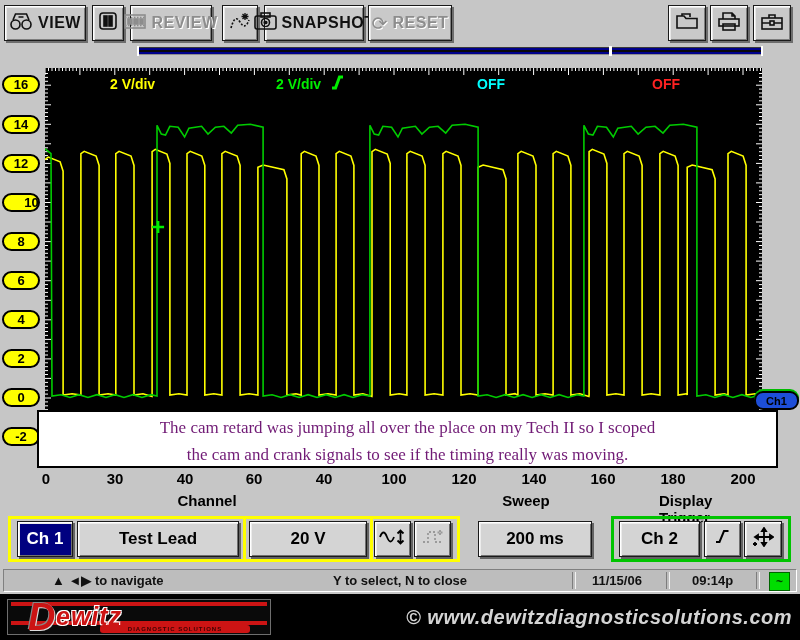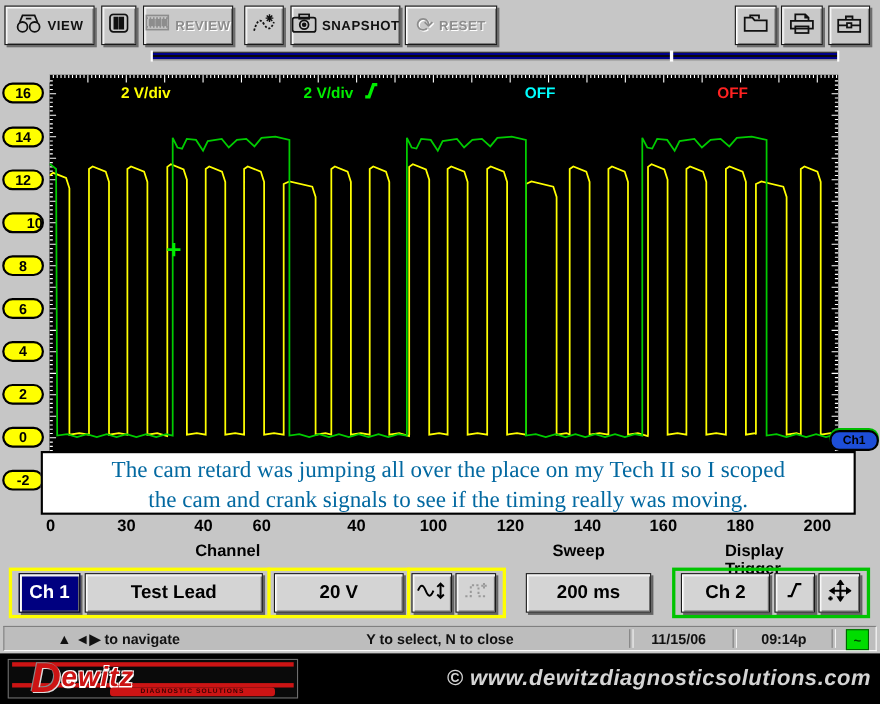--- a/index.html
+++ b/index.html
@@ -1,21 +1,21 @@
 <!DOCTYPE html>
 <html><head>
 <meta charset="utf-8">
 <style>
   html,body{margin:0;padding:0;}
   body{width:800px;height:640px;background:#c6c6c6;font-family:"Liberation Sans",sans-serif;position:relative;overflow:hidden;}
   
   .tbtn{position:absolute;top:5px;height:36px;background:#c9c9c9;border:1px solid #1a1a1a;
         box-shadow:inset 1px 1px 0 #ffffff,inset 2px 2px 0 #e8e8e8,inset -1px -1px 0 #7d7d7d,2px 2px 0 rgba(0,0,0,.45);
         display:flex;align-items:center;justify-content:center;gap:5px;box-sizing:border-box;cursor:default;}
-  .tbtn span.lbl{font-size:12px;font-weight:bold;letter-spacing:.5px;color:#111;}
+  .tbtn span.lbl{font-size:16px;font-weight:bold;letter-spacing:.5px;color:#111;}
   .tbtn.dis span.lbl{color:#8d8d8d;text-shadow:1px 1px 0 #fff;}
   .tbtn svg{stroke:#111;fill:none;stroke-width:1.6;}
   .tbtn.dis svg{stroke:#8d8d8d;}
   .glyph{font-family:"DejaVu Sans",sans-serif;font-size:19px;line-height:1;color:#8d8d8d;text-shadow:1px 1px 0 #fff;}
   
   .sbar{position:absolute;left:137px;top:46px;width:622px;height:10px;background:#c6c6c6;
         border-left:2px solid #fff;border-right:2px solid #fff;}
   .sbar .bar{position:absolute;left:0;top:1px;width:100%;height:8px;
         background:linear-gradient(#3a3a3a 0 1px,#00008b 1px 3px,#0a0a0a 3px 5px,#00008b 5px 7px,#8e8e8e 7px 8px);}
   .sbar .mark{position:absolute;top:0;width:3px;height:10px;background:#fff;}
@@ -23,21 +23,21 @@
   .pill{position:absolute;left:2px;width:38px;height:19px;background:#ffff00;border:2px solid #000;
         border-radius:10px;display:flex;align-items:center;justify-content:center;
         font-size:13px;font-weight:bold;color:#000;box-sizing:border-box;}
   
   .scope{position:absolute;left:45px;top:68px;width:717px;height:394px;background:#000;}
   .chlabel{position:absolute;top:76px;font-size:14px;font-weight:bold;font-family:"Liberation Sans",sans-serif;}
   .ch1tag{position:absolute;left:754px;top:391px;width:45px;height:19px;background:#1d4ed8;border:2px solid #000;
         border-radius:9px;box-shadow:0 -2px 0 #00bb00;display:flex;align-items:center;justify-content:center;
         font-size:11px;font-weight:bold;box-sizing:border-box;}
   .note{position:absolute;left:37px;top:410px;width:741px;height:58px;background:#fff;border:2px solid #000;
-        box-sizing:border-box;font-family:"Liberation Serif",serif;font-size:21px;color:#0369a1;
+        box-sizing:border-box;font-family:"Liberation Serif",serif;font-size:17px;color:#701a75;
         text-align:center;line-height:27px;padding-top:2px;z-index:5;}
   
   .xtick{position:absolute;top:470px;transform:translateX(-50%);font-size:15px;font-weight:bold;color:#000;}
   .seclbl{position:absolute;top:492px;transform:translateX(-50%);font-size:15px;font-weight:bold;color:#000;}
   
   .cbtn{position:absolute;top:521px;height:36px;background:#d4d4d4;border:1px solid #1a1a1a;
         box-shadow:inset 1px 1px 0 #ffffff,inset 2px 2px 0 #ececec,inset -1px -1px 0 #6f6f6f,2px 2px 0 rgba(0,0,0,.5);
         display:flex;align-items:center;justify-content:center;font-size:17px;font-weight:bold;color:#000;
         box-sizing:border-box;}
   .grp{position:absolute;top:516px;height:46px;box-sizing:border-box;}
@@ -173,21 +173,21 @@
 
 <div class="note">
   <span>The cam retard was jumping all over the place on my Tech II so I scoped</span><br>
   <span>the cam and crank signals to see if the timing really was moving.</span>
 </div>
 
 <div>
   <span class="xtick" style="left:46px;">0</span>
   <span class="xtick" style="left:115px;">30</span>
   <span class="xtick" style="left:185px;">40</span>
-  <span class="xtick" style="left:238px;">60</span>
+  <span class="xtick" style="left:254px;">60</span>
   <span class="xtick" style="left:324px;">40</span>
   <span class="xtick" style="left:394px;text-align:center;">100</span>
   <span class="xtick" style="left:464px;">120</span>
   <span class="xtick" style="left:534px;">140</span>
   <span class="xtick" style="left:603px;">160</span>
   <span class="xtick" style="left:673px;">180</span>
   <span class="xtick" style="left:743px;">200</span>
 </div>
 
 <span class="seclbl" style="left:207px;">Channel</span>

